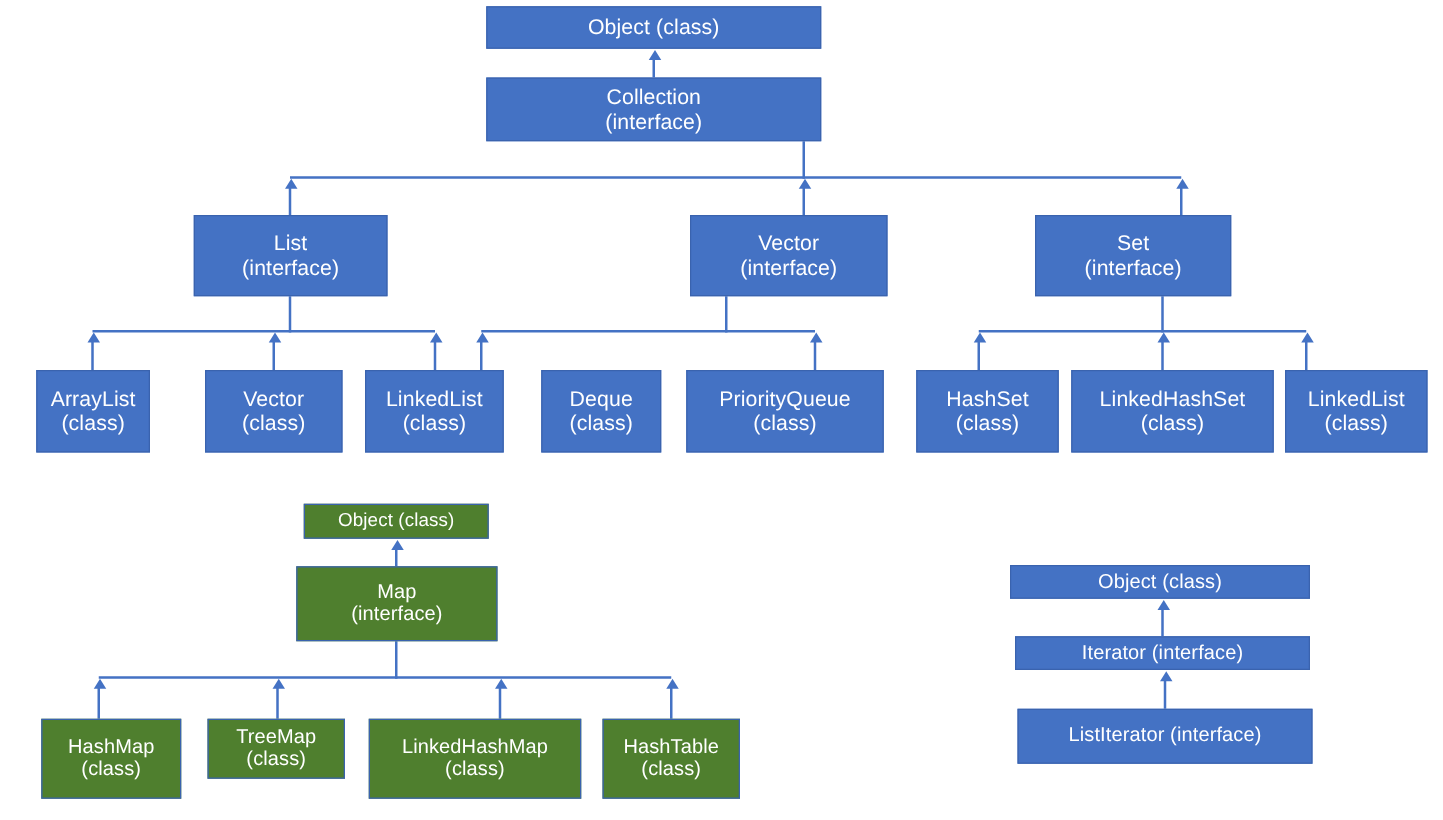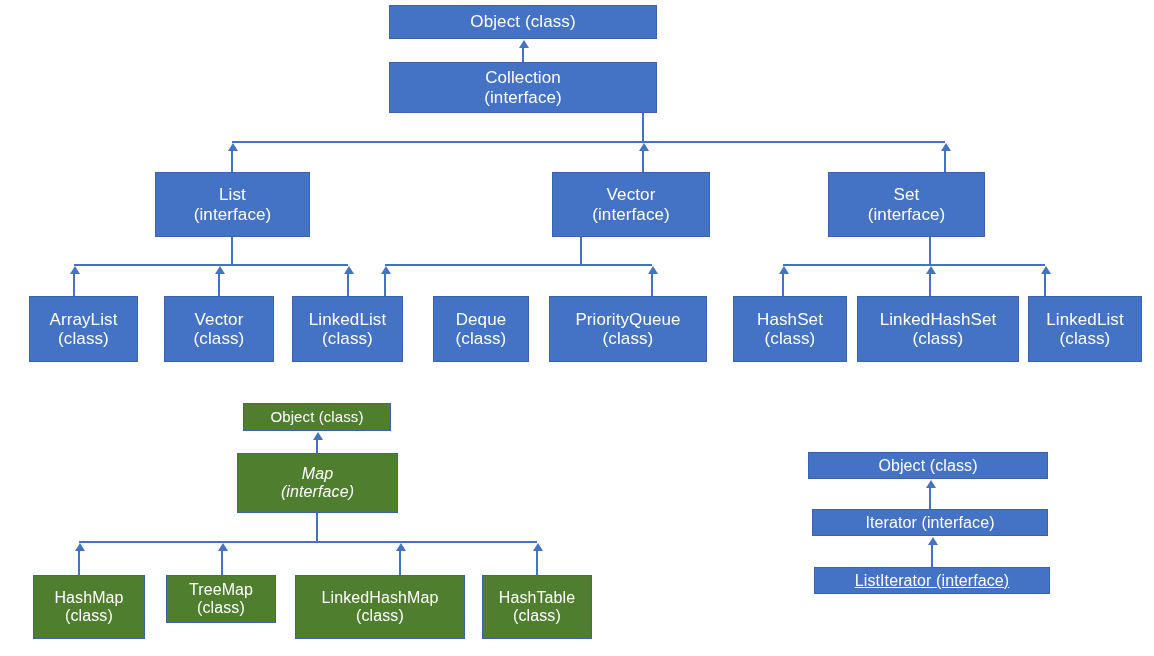--- a/index.html
+++ b/index.html
@@ -120,21 +120,21 @@
         <span class="ln">(interface)</span>
       </div>
       <div class="node blue" style="left: 552px; top: 172px; width: 158px; height: 65px; font-size: 17px;">
         <span class="ln">Vector</span>
         <span class="ln">(interface)</span>
       </div>
       <div class="node blue" style="left: 828px; top: 172px; width: 157px; height: 65px; font-size: 17px;">
         <span class="ln">Set</span>
         <span class="ln">(interface)</span>
       </div>
-      <div class="node blue" style="left: 29px; top: 296px; width: 109px; height: 66px; font-size: 17px;">
+      <div class="node blue" style="left: 29px; top: 296px; width: 91px; height: 66px; font-size: 17px;">
         <span class="ln">ArrayList</span>
         <span class="ln">(class)</span>
       </div>
       <div class="node blue" style="left: 164px; top: 296px; width: 110px; height: 66px; font-size: 17px;">
         <span class="ln">Vector</span>
         <span class="ln">(class)</span>
       </div>
       <div class="node blue" style="left: 292px; top: 296px; width: 111px; height: 66px; font-size: 17px;">
         <span class="ln">LinkedList</span>
         <span class="ln">(class)</span>
@@ -155,21 +155,21 @@
         <span class="ln">LinkedHashSet</span>
         <span class="ln">(class)</span>
       </div>
       <div class="node blue" style="left: 1028px; top: 296px; width: 114px; height: 66px; font-size: 17px;">
         <span class="ln">LinkedList</span>
         <span class="ln">(class)</span>
       </div>
       <div class="node green" style="left: 243px; top: 403px; width: 148px; height: 28px; font-size: 15px;">
         <span class="ln">Object (class)</span>
       </div>
-      <div class="node green" style="left: 237px; top: 453px; width: 161px; height: 60px; font-size: 16px; font-style: italic;">
+      <div class="node green" style="left: 237px; top: 453px; width: 161px; height: 60px; font-size: 16px;">
         <span class="ln">Map</span>
         <span class="ln">(interface)</span>
       </div>
       <div class="node green" style="left: 33px; top: 575px; width: 112px; height: 64px; font-size: 16px;">
         <span class="ln">HashMap</span>
         <span class="ln">(class)</span>
       </div>
       <div class="node green" style="left: 166px; top: 575px; width: 110px; height: 48px; font-size: 16px;">
         <span class="ln">TreeMap</span>
         <span class="ln">(class)</span>
@@ -181,17 +181,17 @@
       <div class="node green" style="left: 482px; top: 575px; width: 110px; height: 64px; font-size: 16px;">
         <span class="ln">HashTable</span>
         <span class="ln">(class)</span>
       </div>
       <div class="node blue" style="left: 808px; top: 452px; width: 240px; height: 27px; font-size: 16px;">
         <span class="ln">Object (class)</span>
       </div>
       <div class="node blue" style="left: 812px; top: 509px; width: 236px; height: 27px; font-size: 16px;">
         <span class="ln">Iterator (interface)</span>
       </div>
-      <div class="node blue" style="left: 814px; top: 567px; width: 236px; height: 27px; font-size: 16px; text-decoration: underline;">
+      <div class="node blue" style="left: 814px; top: 567px; width: 236px; height: 44px; font-size: 16px;">
         <span class="ln">ListIterator (interface)</span>
       </div>
     </div>
 </div>
 
 </body></html>

